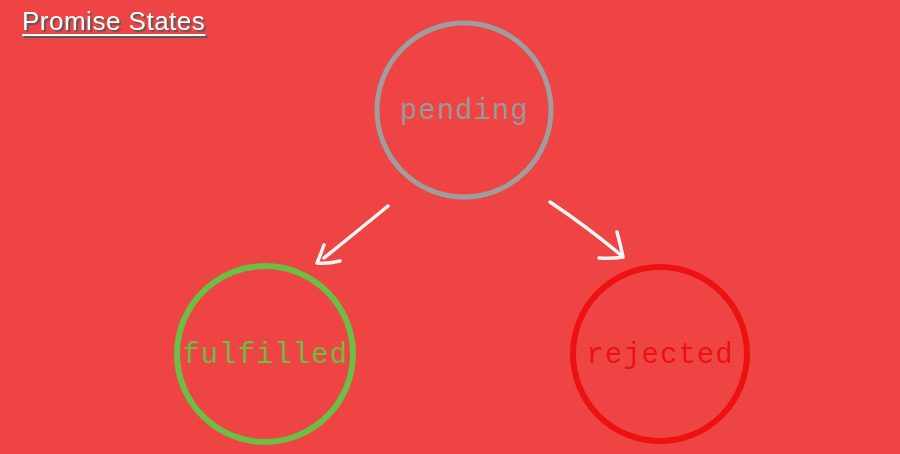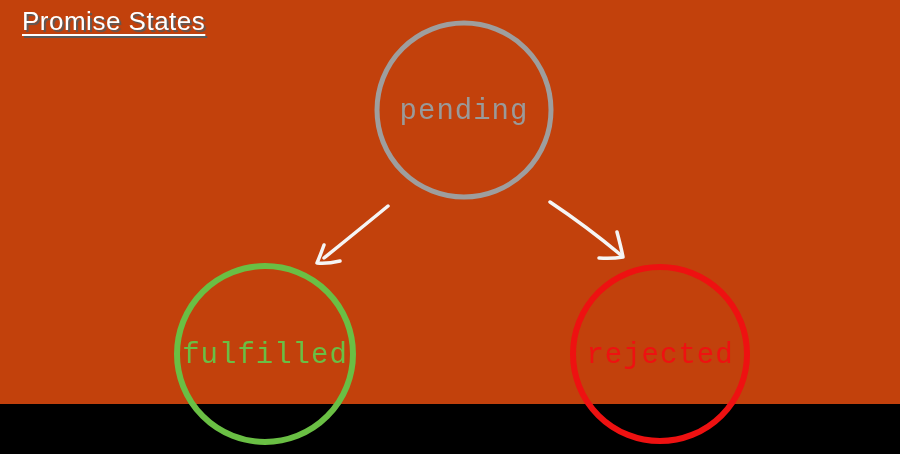--- a/index.html
+++ b/index.html
@@ -7,22 +7,22 @@
     padding: 0;
     width: 900px;
     height: 454px;
     background: #000000;
     overflow: hidden;
     font-family: "Liberation Sans", sans-serif;
   }
   .canvas {
     position: relative;
     width: 900px;
-    height: 404px;
-    background: #c2410c;
+    height: 454px;
+    background: #ef4444;
   }
   .title {
     position: absolute;
     left: 22px;
     top: 6px;
     font-family: "Liberation Sans", sans-serif;
     font-size: 26px;
     font-weight: 400;
     color: #ffffff;
     text-decoration: underline;

